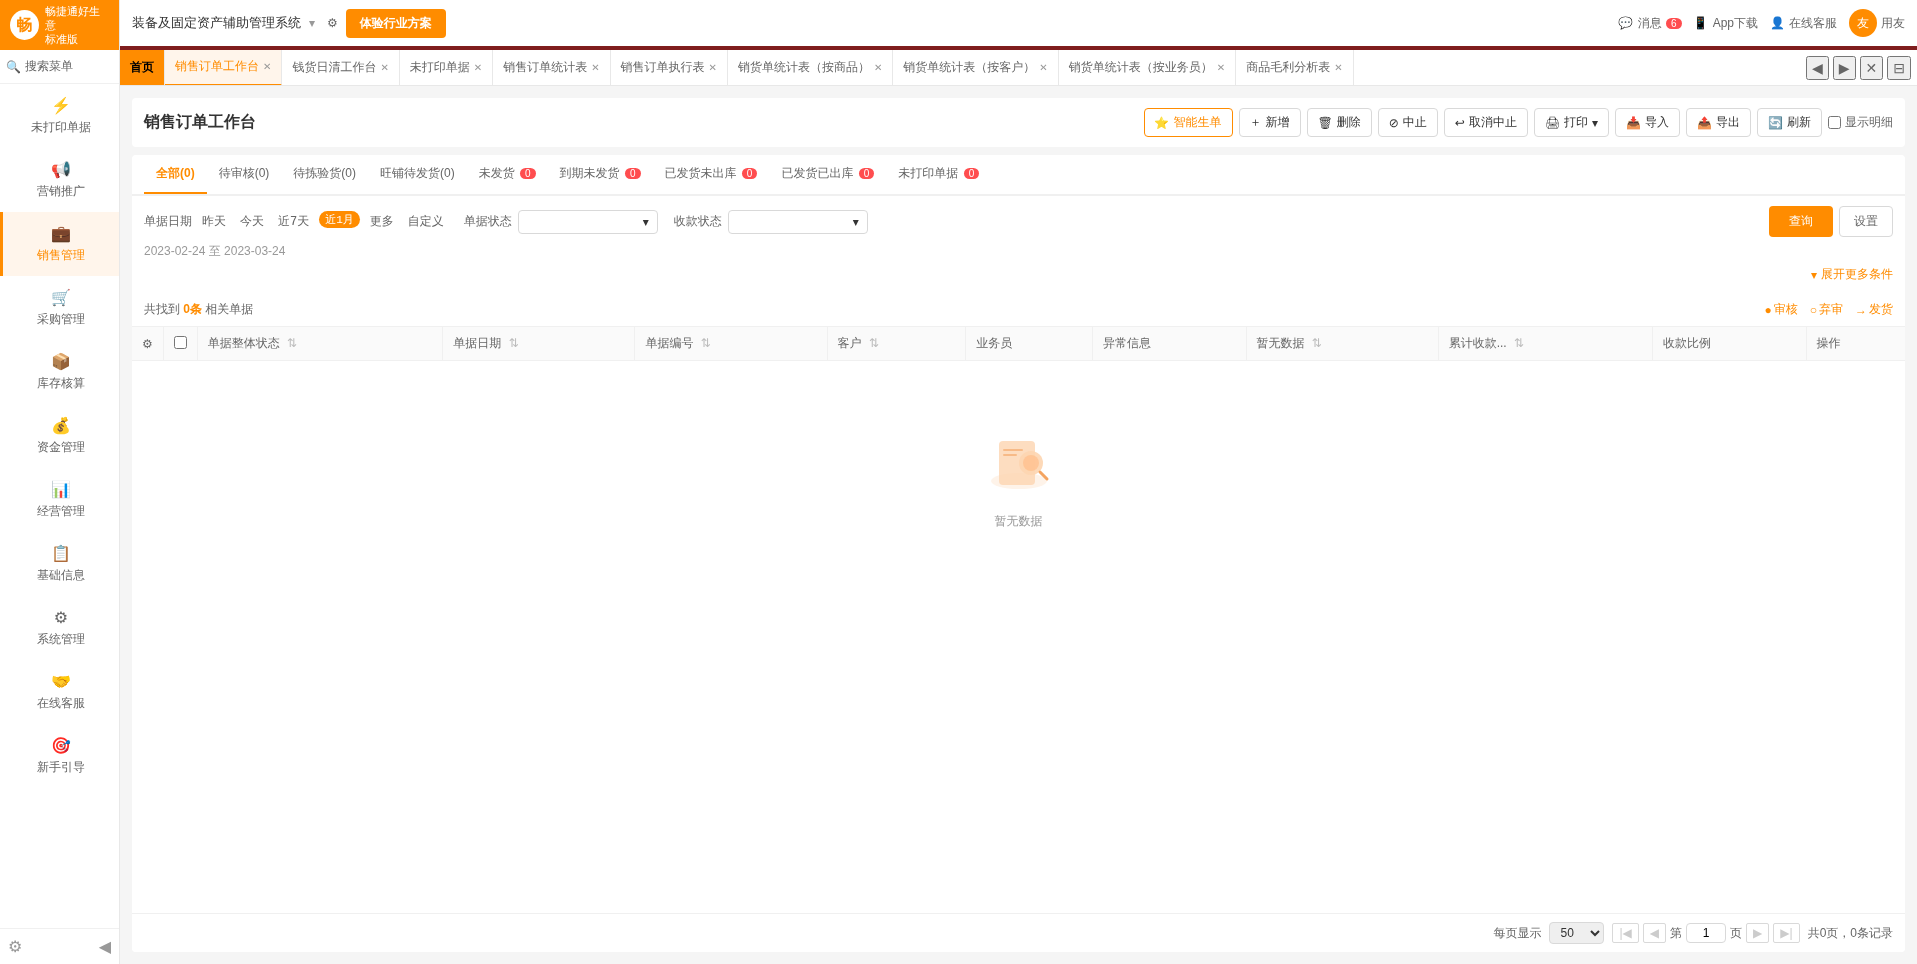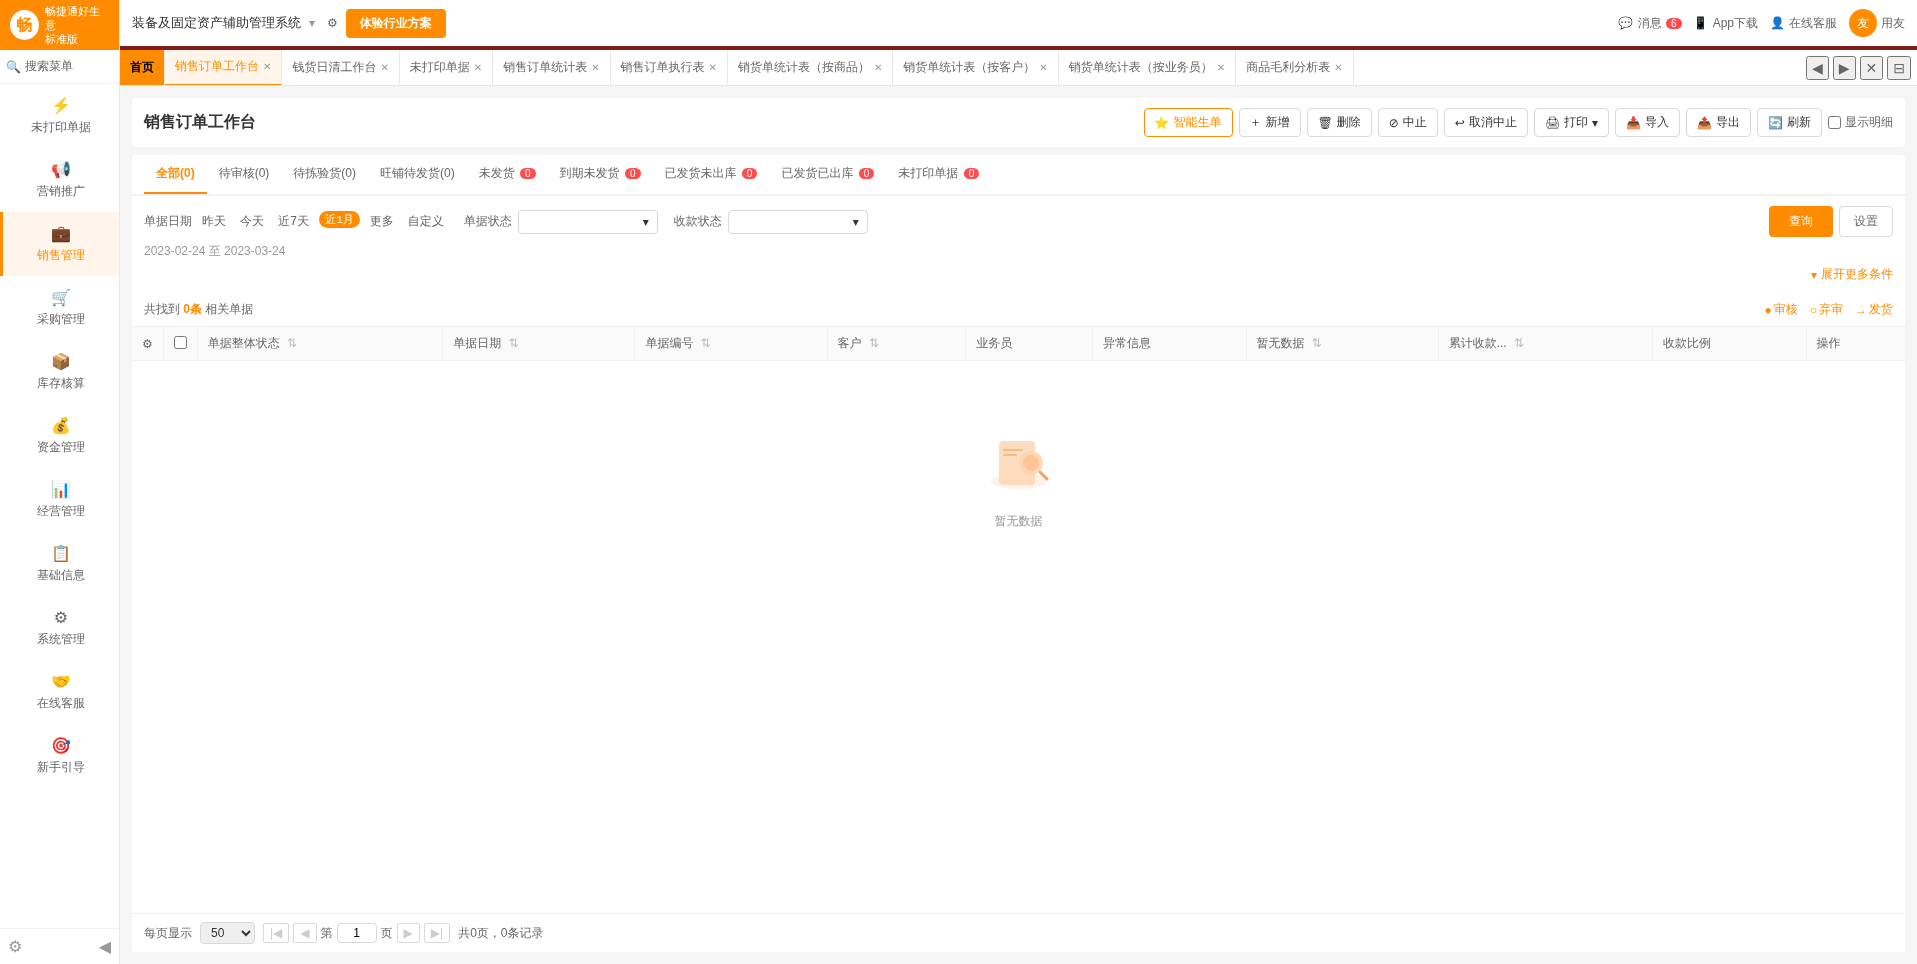--- a/index.html
+++ b/index.html
@@ -77,21 +77,21 @@
     .data-table .sort-icon { color: #bbb; margin-left: 4px; cursor: pointer; }
     .th-checkbox { width: 30px; }
     .th-settings { width: 30px; }
     
     
     .empty-state { flex: 1; display: flex; flex-direction: column; align-items: center; justify-content: center; gap: 12px; padding: 60px 0; }
     .empty-icon { width: 80px; height: 80px; position: relative; }
     .empty-text { color: #999; font-size: 12px; text-align: center; }
     
     
-    .pagination { padding: 8px 12px; display: flex; align-items: center; gap: 8px; border-top: 1px solid #f0f0f0; background: #fff; flex-shrink: 0; }
+    .pagination { padding: 8px 12px; display: flex; align-items: center; justify-content: flex-end; gap: 8px; border-top: 1px solid #f0f0f0; background: #fff; flex-shrink: 0; }
     .pagination-label { color: #666; font-size: 12px; }
     .pagination-select { border: 1px solid #d9d9d9; border-radius: 4px; padding: 2px 6px; font-size: 12px; color: #333; }
     .pagination-nav { display: flex; align-items: center; gap: 4px; }
     .pagination-nav-btn { color: #666; cursor: pointer; padding: 2px 6px; border: 1px solid #d9d9d9; border-radius: 2px; font-size: 12px; background: #fff; }
     .pagination-nav-btn.disabled { color: #ccc; cursor: not-allowed; }
     .pagination-input { border: 1px solid #d9d9d9; border-radius: 4px; padding: 2px 6px; width: 40px; text-align: center; font-size: 12px; }
     .pagination-info { color: #666; font-size: 12px; }
     
     
     .scroll-area { overflow-x: auto; overflow-y: auto; flex: 1; }

